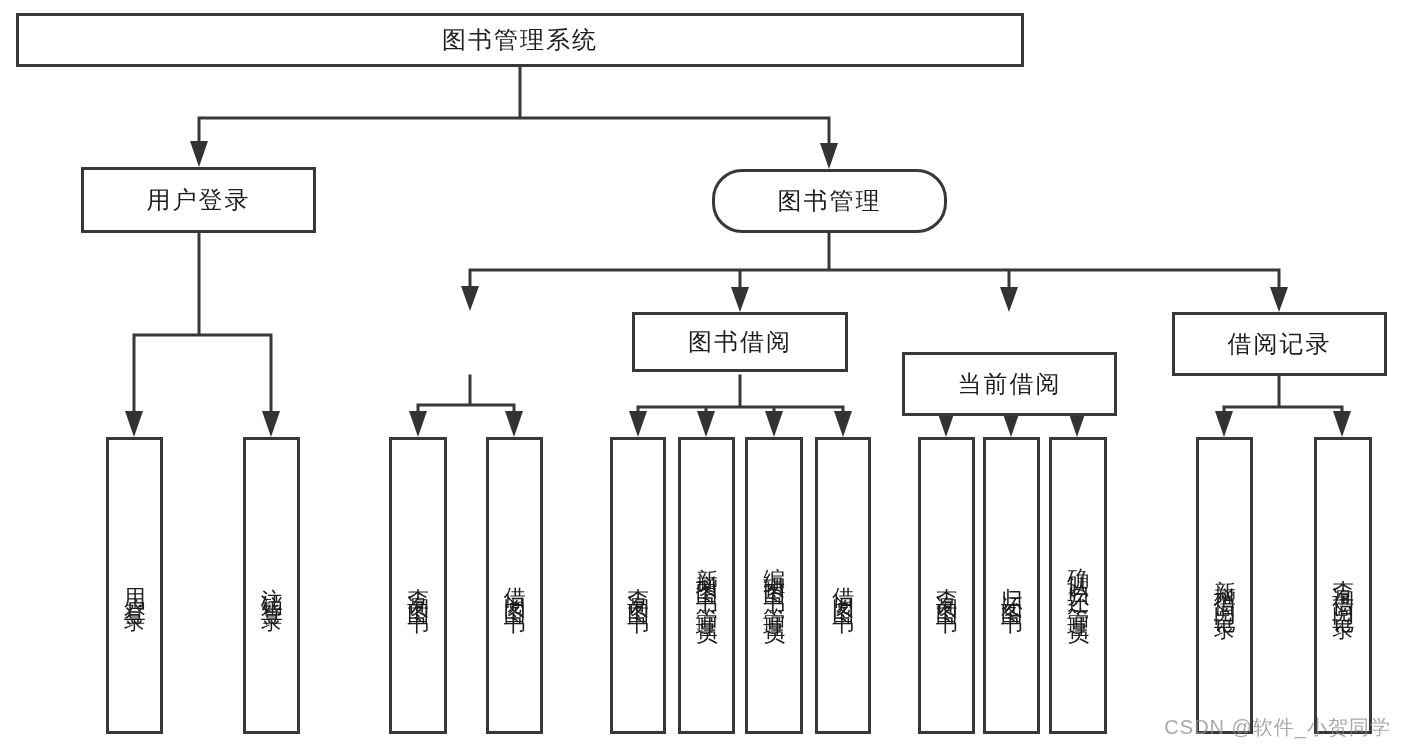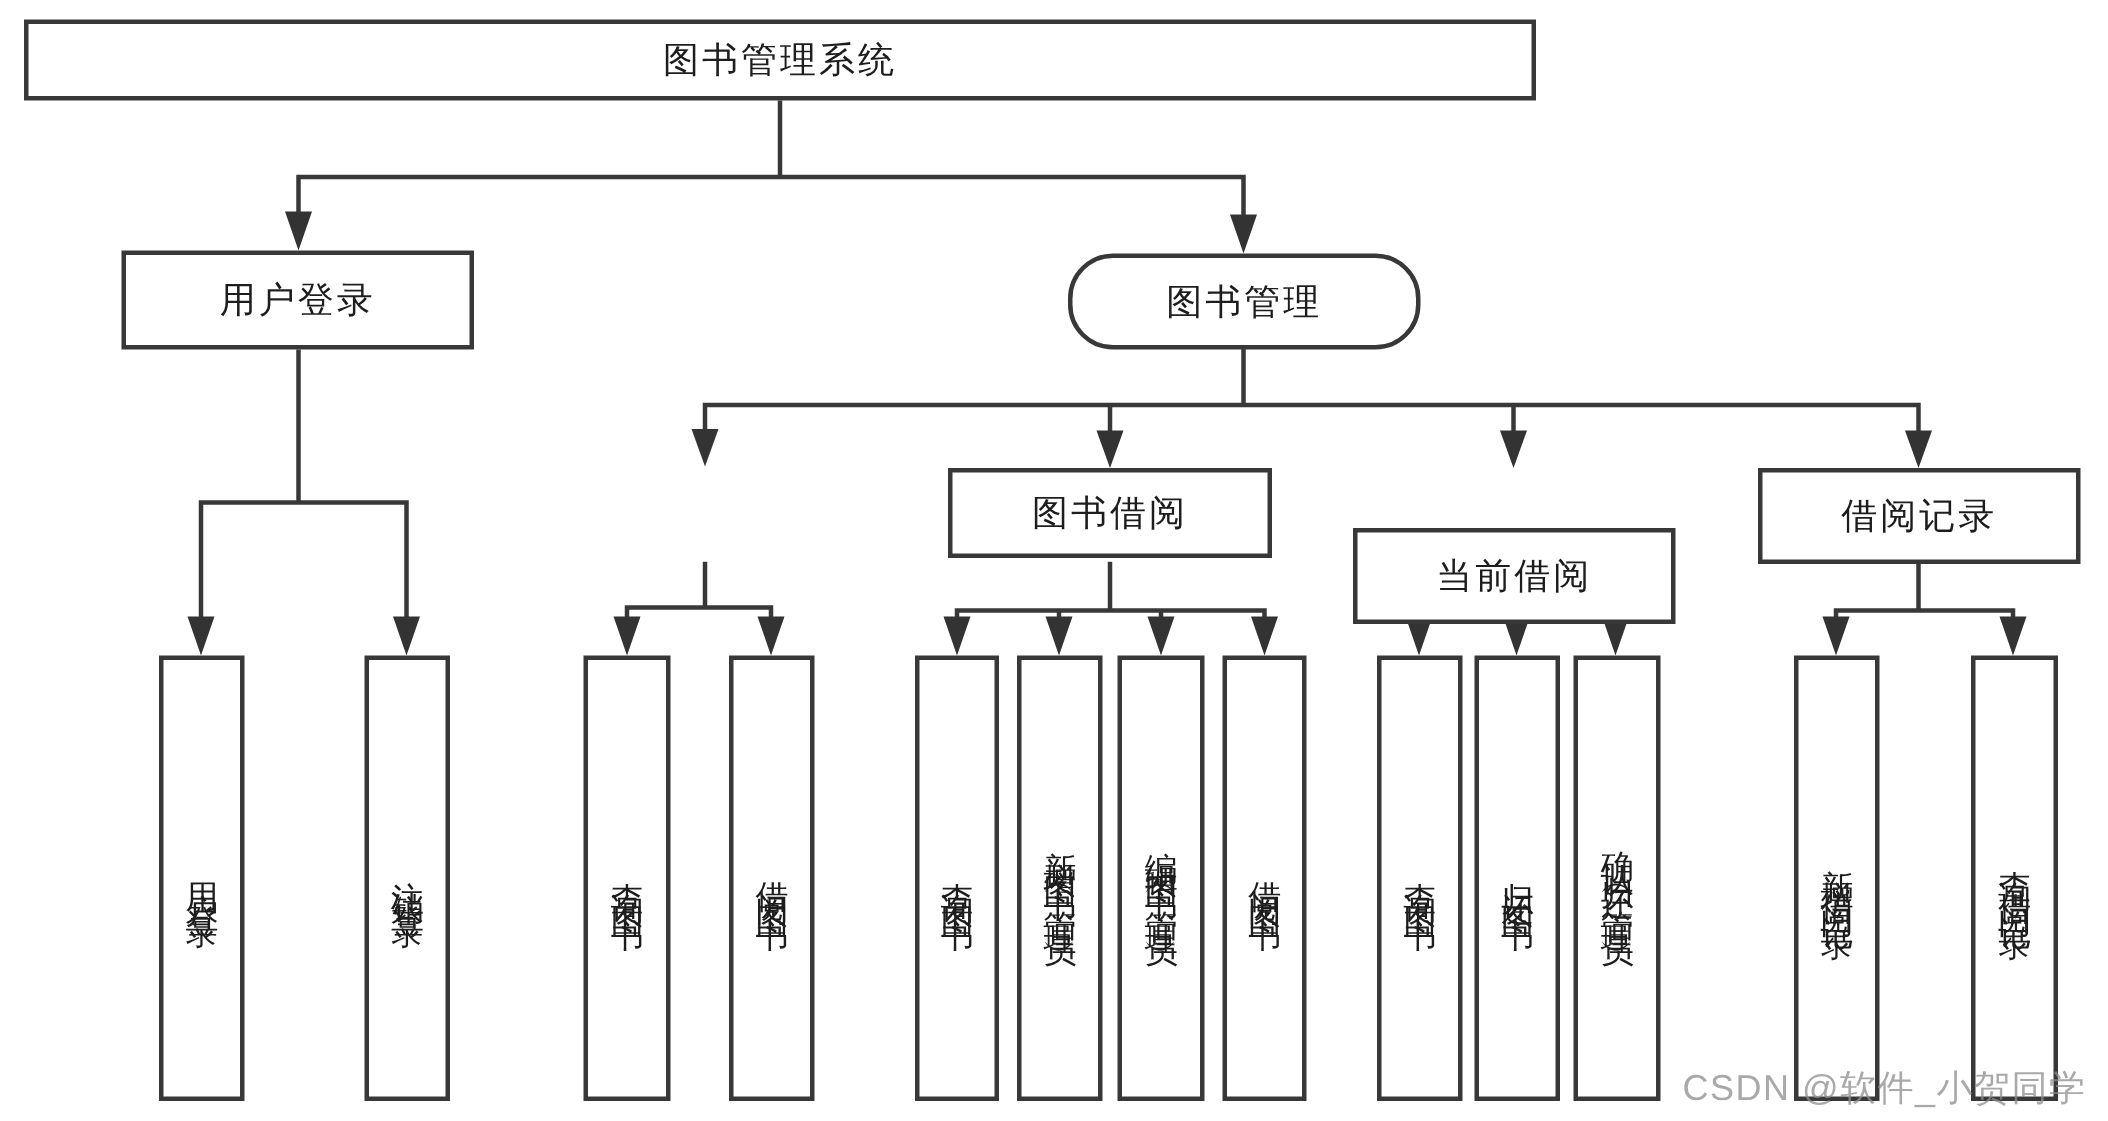--- a/index.html
+++ b/index.html
@@ -46,21 +46,21 @@
     text-orientation: mixed;
     font-size: 22px;
     letter-spacing: 8px;
     line-height: 1.2;
   }
   #watermark {
     position: absolute;
     right: 14px;
     bottom: 6px;
     z-index: 5;
-    font-size: 24px;
+    font-size: 20px;
     letter-spacing: 1px;
     color: rgba(140, 140, 140, 0.75);
     white-space: nowrap;
   }
 </style>
 </head>
 <body>
 
 <div id="canvas">
 

